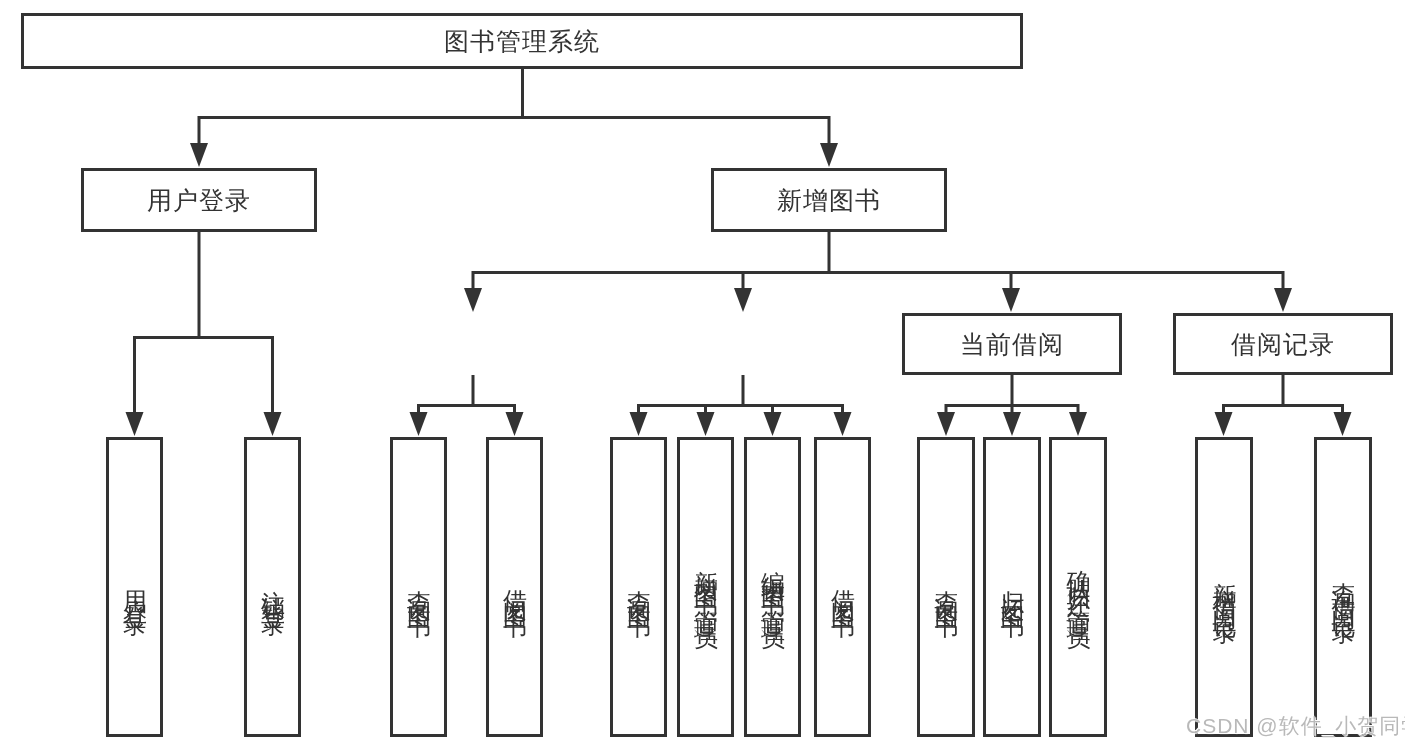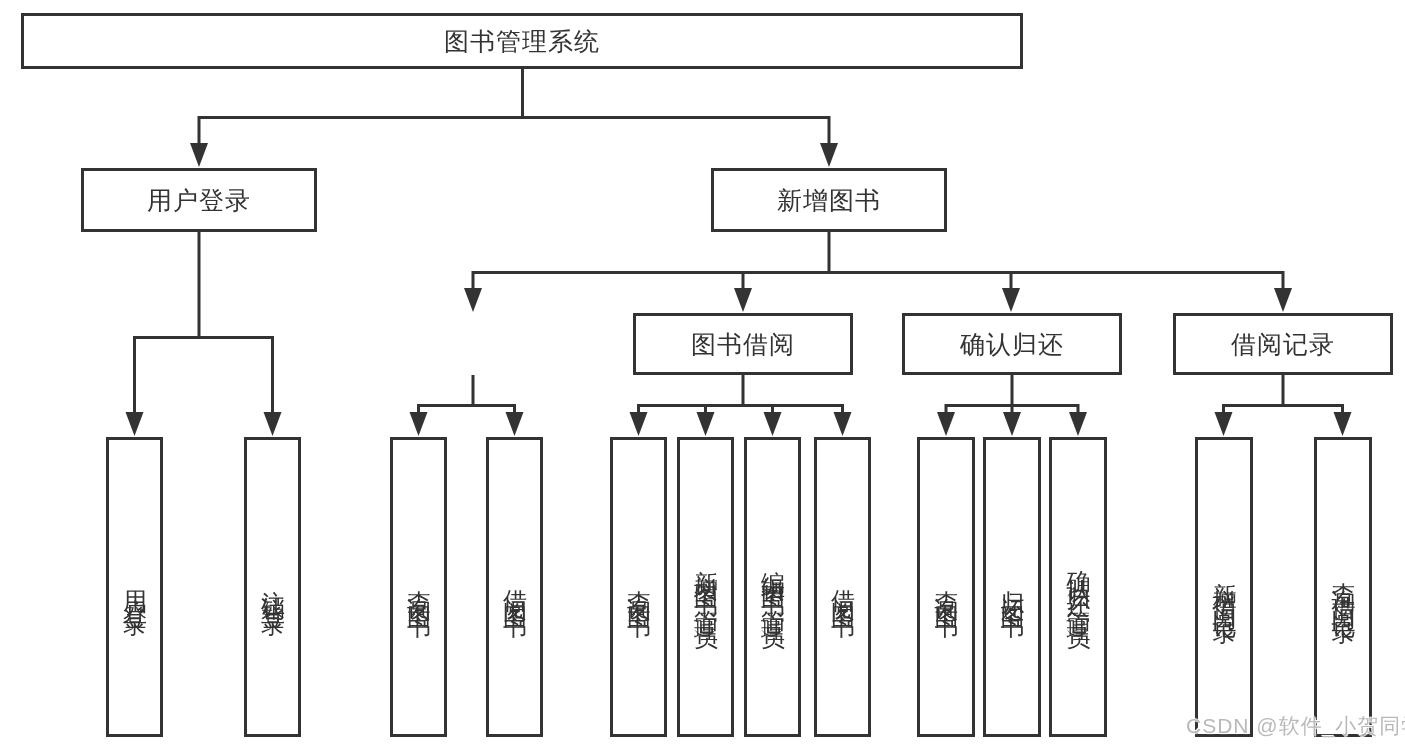--- a/index.html
+++ b/index.html
@@ -73,25 +73,22 @@
     <span class="lbl">图书管理系统</span>
   </div>
 
   <div class="box" style="left:81px;top:168px;width:236px;height:64px">
     <span class="lbl">用户登录</span>
   </div>
   <div class="box" style="left:711px;top:168px;width:236px;height:64px">
     <span class="lbl">新增图书</span>
   </div>
 
-  <div class="box" style="left:633px;top:313px;width:220px;height:62px">
-    <span class="lbl">图书借阅</span>
-  </div>
   <div class="box" style="left:902px;top:313px;width:220px;height:62px">
-    <span class="lbl">确认归还</span>
+    <span class="lbl">当前借阅</span>
   </div>
   <div class="box" style="left:1173px;top:313px;width:220px;height:62px">
     <span class="lbl">借阅记录</span>
   </div>
 
   <div class="box vbox" style="left:106px;top:437px;width:57px;height:300px">
     <span class="lbl">用户登录</span>
   </div>
   <div class="box vbox" style="left:244px;top:437px;width:57px;height:300px">
     <span class="lbl">注销登录</span>

